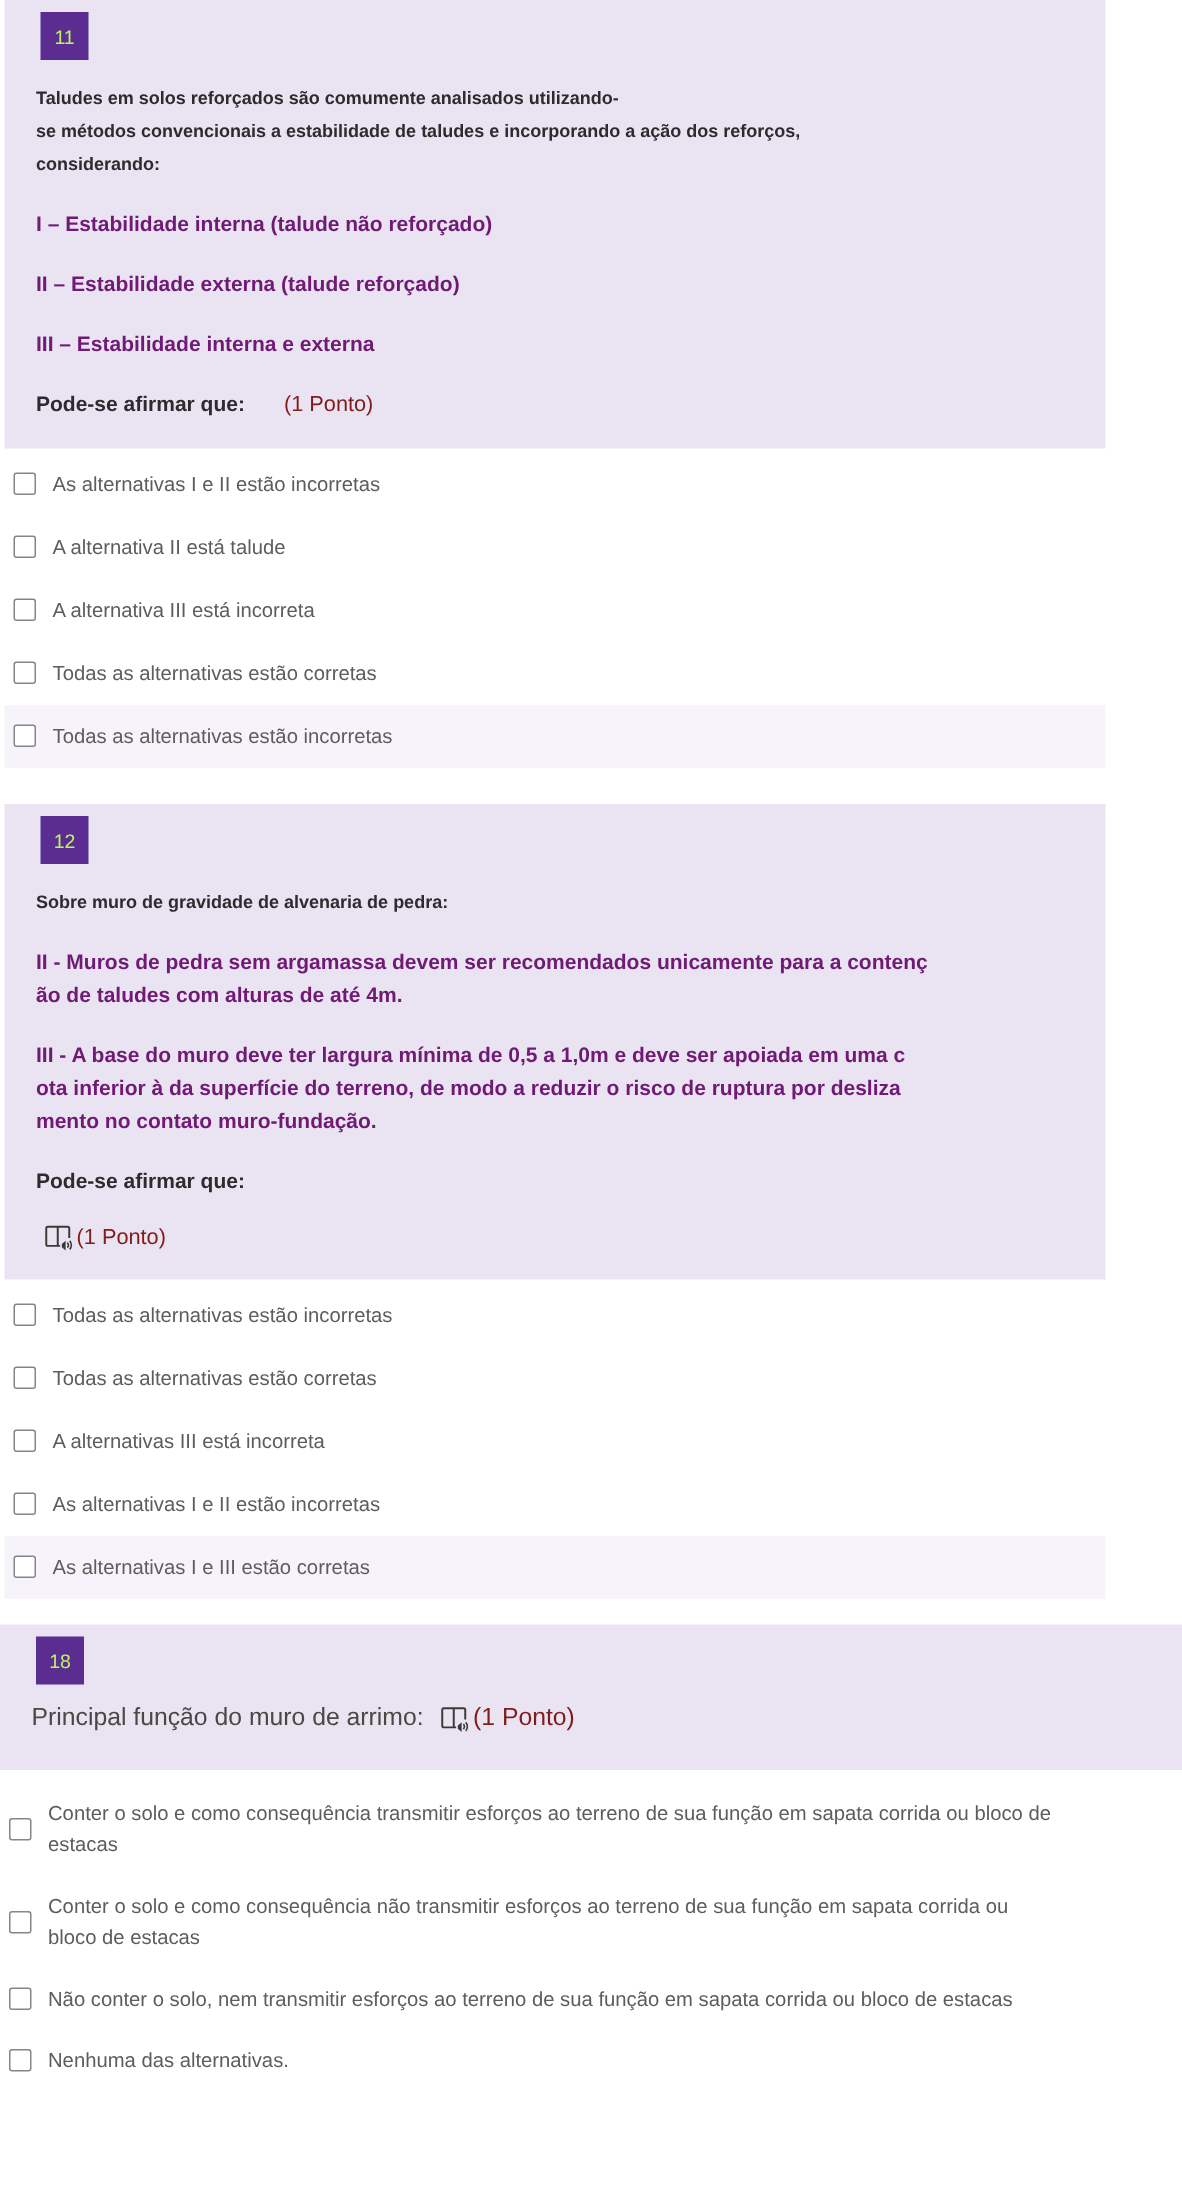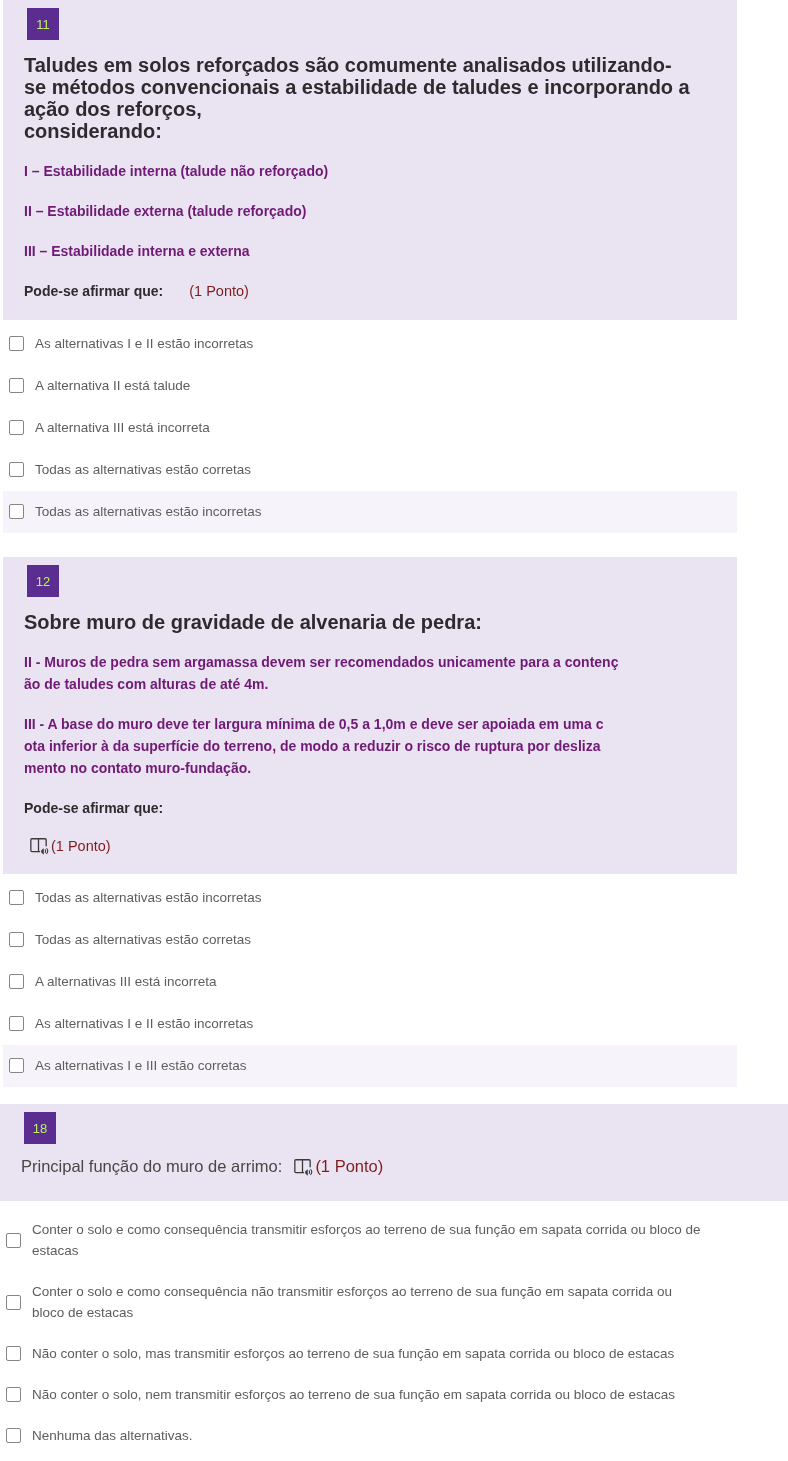--- a/index.html
+++ b/index.html
@@ -14,21 +14,21 @@
   .card.q13{margin-top:17px;}
 
   .q-header{background:#e9e3f2;padding:8px 24px 18px 21px;box-sizing:border-box;}
   .card.full .q-header{padding-right:40px;}
   .badge{
     width:32px;height:32px;background:#5b2d90;color:#bef264;
     font-size:13px;display:flex;align-items:center;justify-content:center;
     margin-left:3px;
   }
   .q-body{
-    font-weight:bold;color:#2e2b2e;font-size:20px;line-height:22px;
+    font-weight:bold;color:#2e2b2e;font-size:12px;line-height:22px;
     margin-top:14px;white-space:pre-line;
   }
   .statement{
     font-weight:bold;color:#701a75;font-size:14px;line-height:22px;
     margin-top:18px;white-space:pre-line;
   }
   .prompt-row{margin-top:18px;font-weight:bold;color:#2e2b2e;font-size:14px;line-height:22px;}
   .points{color:#7f1d1d;font-weight:normal;font-size:14.5px;}
   .q11-points{margin-left:26px;}
   .icon-row{margin-top:16px;display:flex;align-items:center;padding-left:4px;}
@@ -176,24 +176,20 @@
       <span class="opt-label">Conter o solo e como consequência transmitir esforços ao terreno de sua função em sapata corrida ou bloco de
 estacas</span>
     </div>
     <div class="opt">
       <span class="cbx"></span>
       <span class="opt-label">Conter o solo e como consequência não transmitir esforços ao terreno de sua função em sapata corrida ou
 bloco de estacas</span>
     </div>
     <div class="opt">
       <span class="cbx"></span>
-      <span class="opt-label">Não conter o solo, mas transmitir esforços ao terreno de sua função em sapata corrida ou bloco de estacas</span>
-    </div>
-    <div class="opt">
-      <span class="cbx"></span>
       <span class="opt-label">Não conter o solo, nem transmitir esforços ao terreno de sua função em sapata corrida ou bloco de estacas</span>
     </div>
     <div class="opt">
       <span class="cbx"></span>
       <span class="opt-label">Nenhuma das alternativas.</span>
     </div>
   </div>
 </div>
 
 </body></html>

